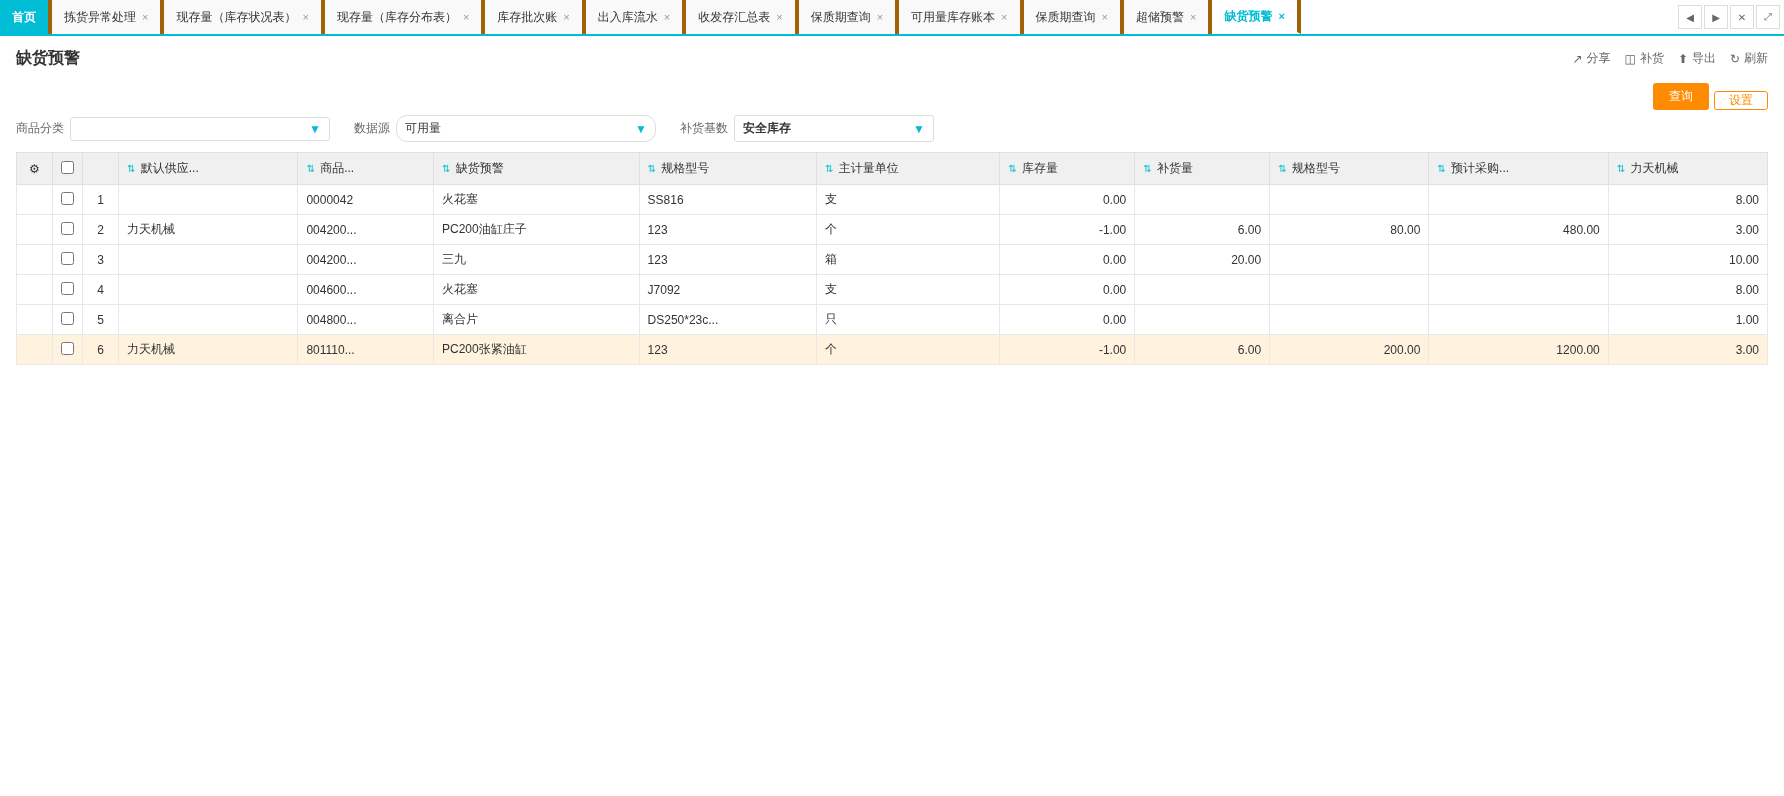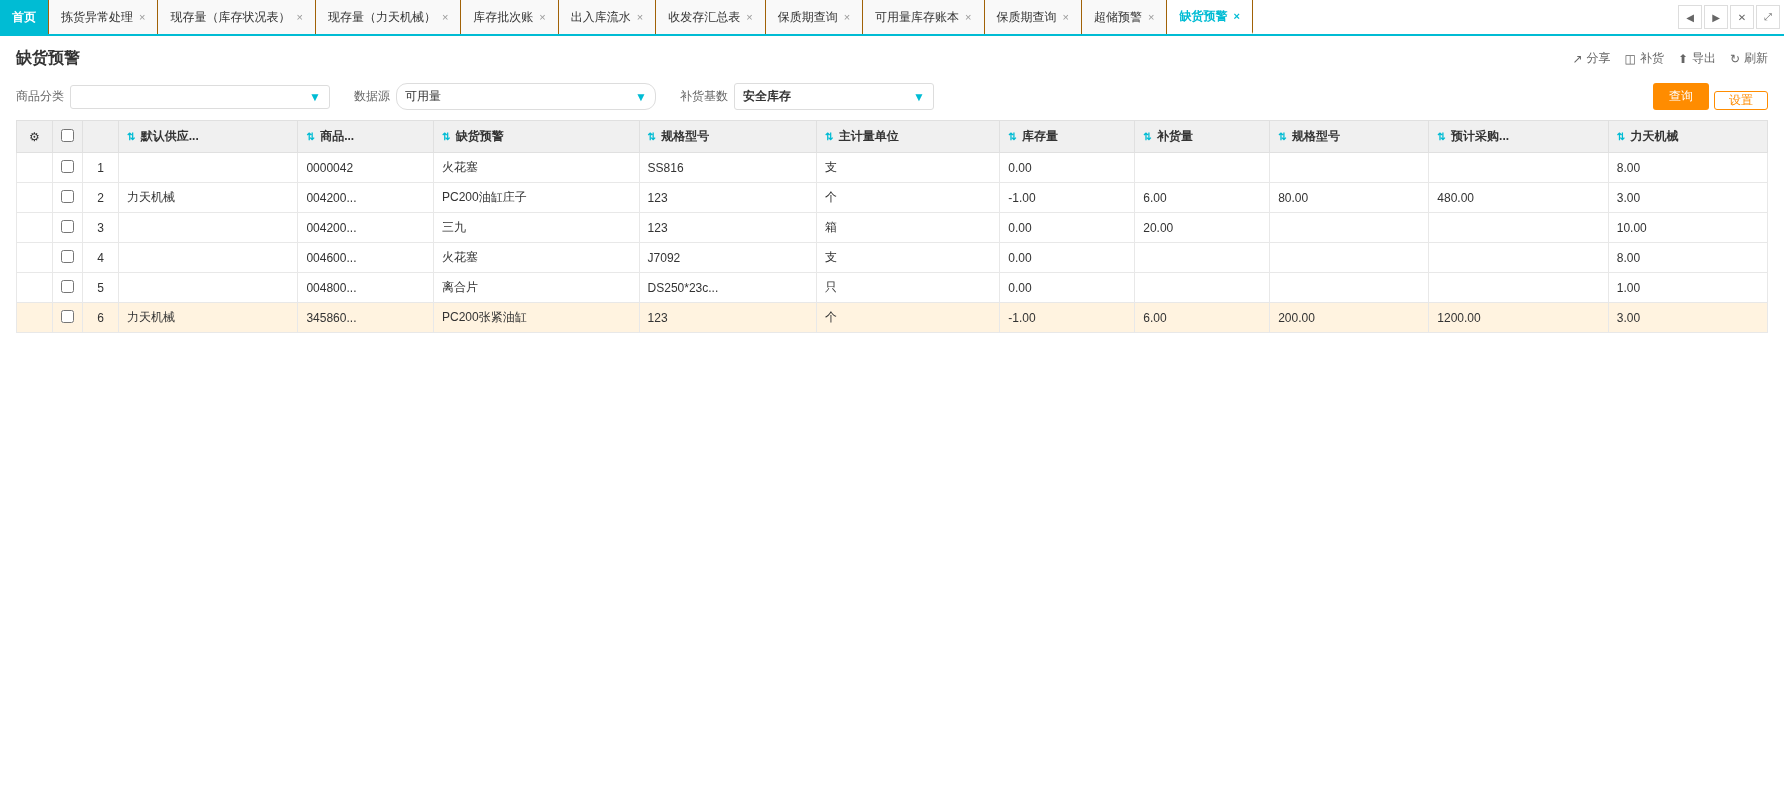--- a/index.html
+++ b/index.html
@@ -14,21 +14,21 @@
       height: 36px;
       overflow: hidden;
     }
     .nav-tab {
       display: flex;
       align-items: center;
       padding: 16px 12px;
       height: 100%;
       white-space: nowrap;
       cursor: pointer;
-      border-right: 1px solid #a16207;
+      border-right: 4px solid #a16207;
       font-size: 12px;
       color: #333;
       background: #f9f9f9;
       flex-shrink: 0;
     }
     .nav-tab.home {
       background: #00bcd4;
       color: #fff;
       font-weight: bold;
     }
@@ -94,20 +94,21 @@
       align-items: center;
       gap: 4px;
       cursor: pointer;
       color: #666;
       font-size: 12px;
     }
     .filter-group {
       display: flex;
       align-items: center;
       gap: 6px;
+      margin-top: 32px;
     }
     .filter-label {
       color: #666;
       white-space: nowrap;
       font-size: 12px;
     }
     .filter-select {
       display: flex;
       align-items: center;
       border: 1px solid #ddd;
@@ -151,37 +152,36 @@
       background: #f0f0f0;
       border: 1px solid #e0e0e0;
       padding: 7px 8px;
       text-align: left;
       font-weight: normal;
       color: #333;
       white-space: nowrap;
     }
     .data-table th.sortable {
       cursor: pointer;
-      font-weight: bold;
     }
     .data-table th .sort-icon {
       color: #00bcd4;
       margin-right: 2px;
       font-size: 10px;
     }
     .data-table td {
       border: 1px solid #e8e8e8;
       padding: 6px 8px;
       background: #fff;
       color: #333;
     }
     .data-table tr.highlighted td {
       background: #fff3e0;
     }
-    .data-table td.number { }
+    .data-table td.number { text-align: right; }
     .data-table td.center { text-align: center; }
     .checkbox-cell {
       width: 28px;
       text-align: center;
     }
 
     .filter-row {
       display: flex;
       align-items: flex-start;
       margin-bottom: 10px;
@@ -208,21 +208,21 @@
   </div>
   <div class="nav-tab">
     <span>拣货异常处理</span>
     <span class="close-btn">×</span>
   </div>
   <div class="nav-tab">
     <span>现存量（库存状况表）</span>
     <span class="close-btn">×</span>
   </div>
   <div class="nav-tab">
-    <span>现存量（力天机械）</span>
+    <span>现存量（库存分布表）</span>
     <span class="close-btn">×</span>
   </div>
   <div class="nav-tab">
     <span>库存批次账</span>
     <span class="close-btn">×</span>
   </div>
   <div class="nav-tab">
     <span>出入库流水</span>
     <span class="close-btn">×</span>
   </div>
@@ -454,21 +454,21 @@
       <td class="number"></td>
       <td class="number">1.00</td>
     </tr>
         <tr class="highlighted">
       <td class="center"></td>
       <td class="checkbox-cell center">
         <input type="checkbox" style="">
       </td>
       <td class="center">6</td>
       <td>力天机械</td>
-      <td>345860...</td>
+      <td>801110...</td>
       <td>PC200张紧油缸</td>
       <td>123</td>
       <td>个</td>
       <td class="number">-1.00</td>
       <td class="number">6.00</td>
       <td class="number">200.00</td>
       <td class="number">1200.00</td>
       <td class="number">3.00</td>
     </tr>
       </tbody>

